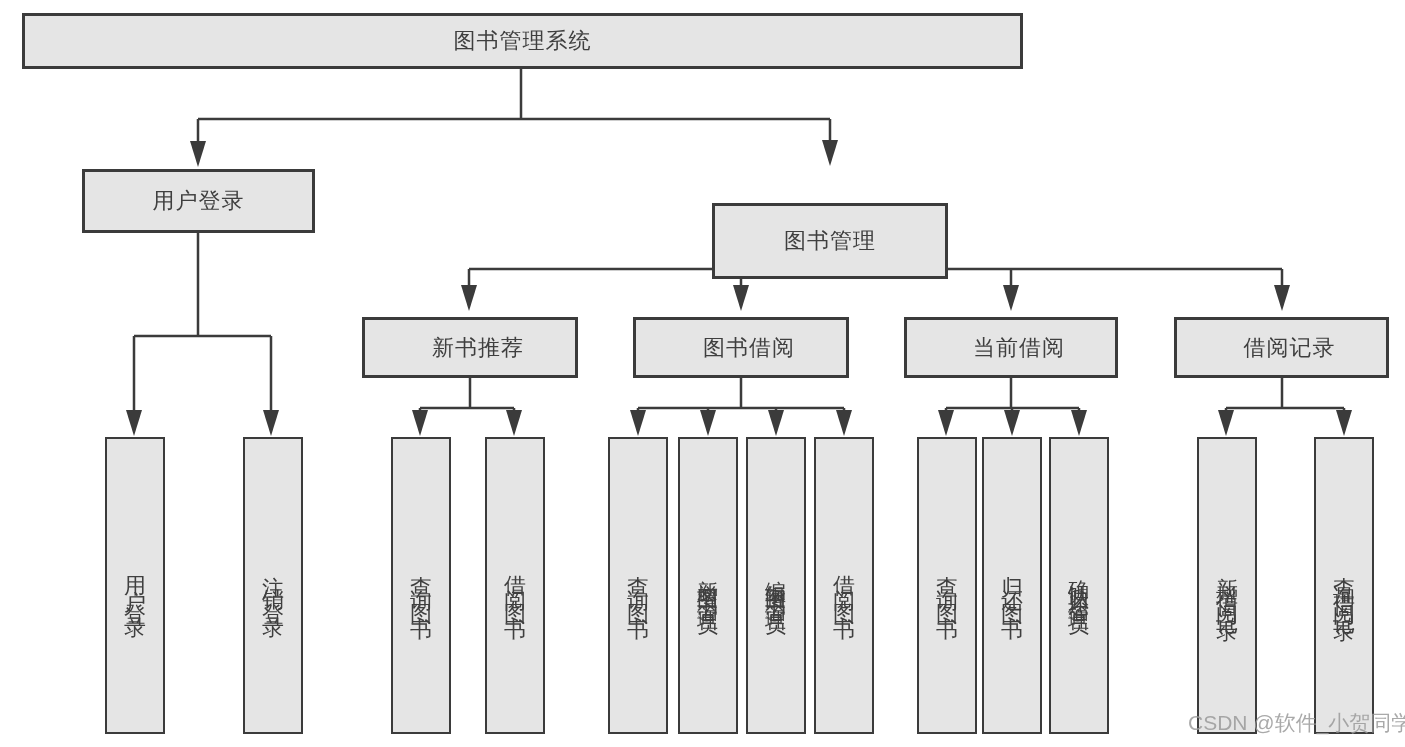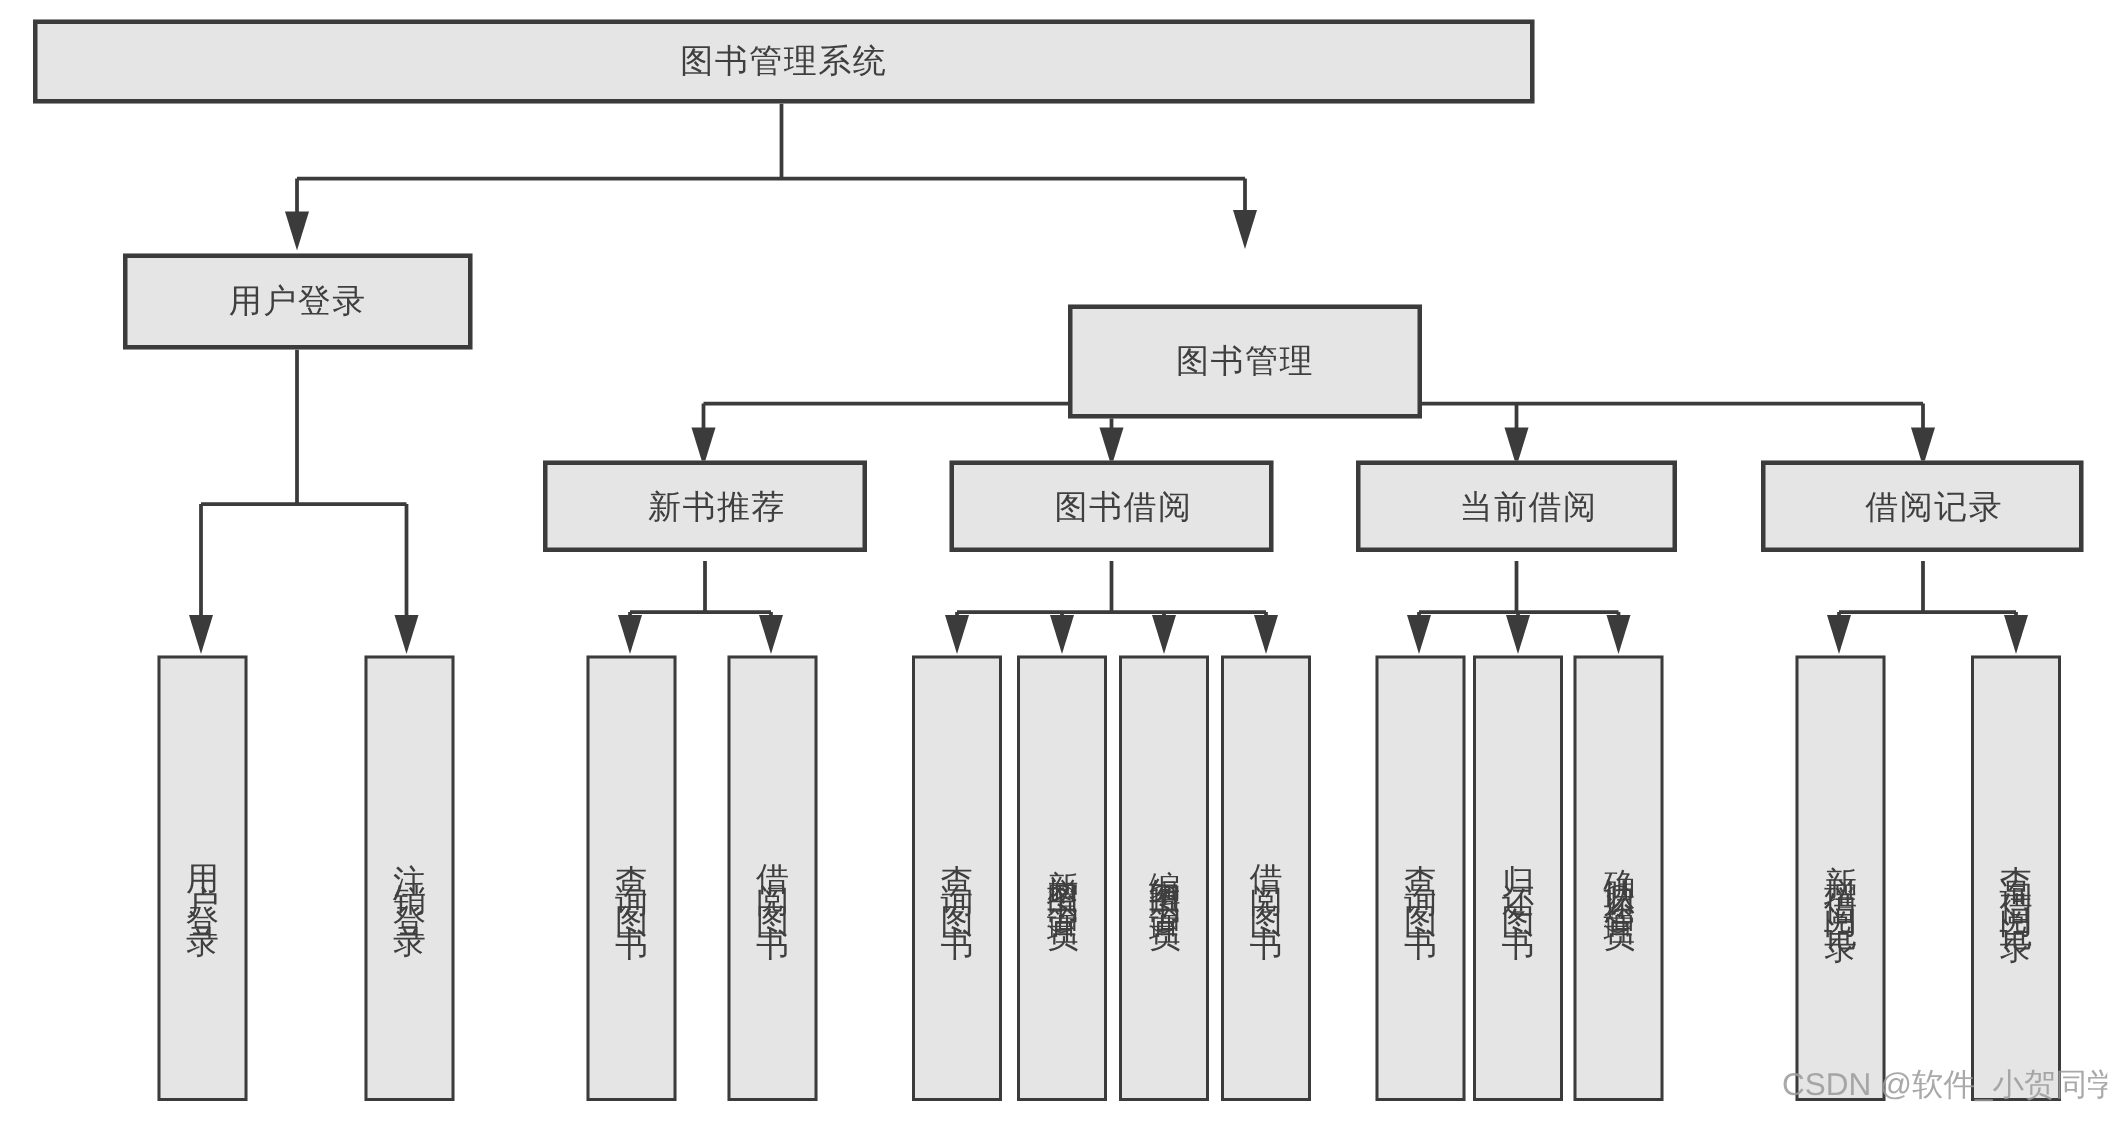--- a/index.html
+++ b/index.html
@@ -20,21 +20,21 @@
     display: flex;
     align-items: center;
     justify-content: center;
     color: #3f3f3f;
     z-index: 2;
   }
   .box.h { font-size: 22px; letter-spacing: 1px; }
   .root-box { left: 22px; top: 13px; width: 1001px; height: 56px; }
   .lvl2-login { left: 82px;  top: 169px; width: 233px; height: 64px; }
   .lvl2-mgmt  { left: 712px; top: 169px; width: 236px; height: 76px; margin-top: 34px; }
-  .lvl3 { top: 307px; height: 61px; padding-left: 16px; }
+  .lvl3 { top: 317px; height: 61px; padding-left: 16px; }
   .lvl3-a { left: 362px;  width: 216px; }
   .lvl3-b { left: 633px;  width: 216px; }
   .lvl3-c { left: 904px;  width: 214px; }
   .lvl3-d { left: 1174px; width: 215px; }
   .leaf {
     top: 437px;
     width: 60px;
     height: 297px;
     border-width: 2.5px;
     writing-mode: vertical-rl;

